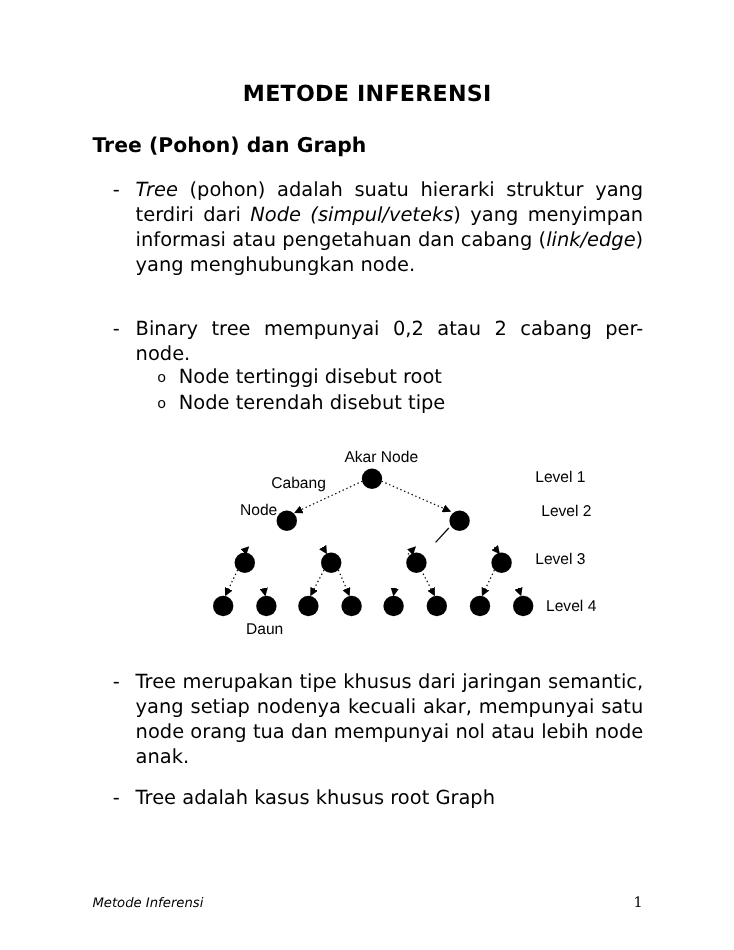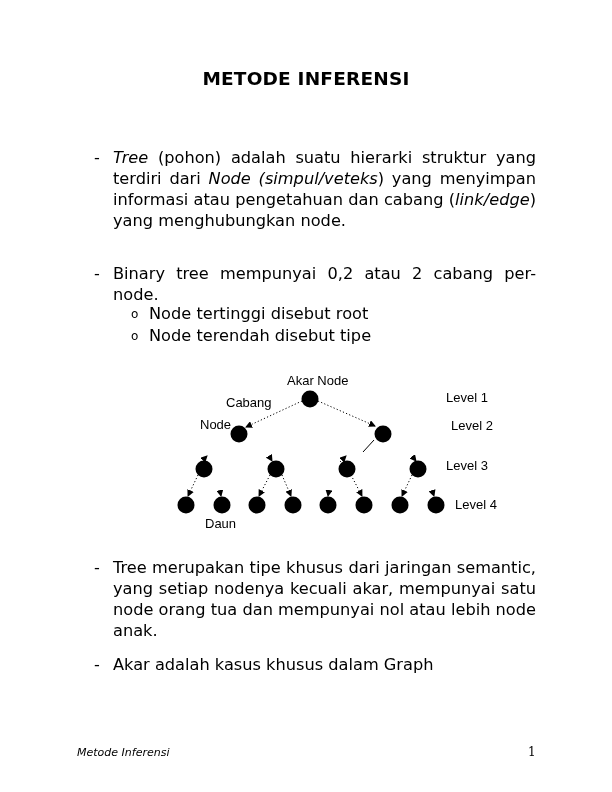--- a/index.html
+++ b/index.html
@@ -25,20 +25,21 @@
   .footer-left { position: absolute; left: 77px; top: 742px; font-style: italic; font-size: 11px; font-family: "DejaVu Sans", sans-serif; }
   .footer-right { position: absolute; left: 528px; top: 741px; font-size: 12px; font-family: "DejaVu Serif", serif; }
 </style>
 </head>
 <body>
 
 <div class="page">
 
   <div class="title">METODE INFERENSI</div>
 
+  <div class="heading">Tree (Pohon) dan Graph</div>
 
   <div class="bullet b1">
     <span class="dash">-</span>
     <div class="text"><i>Tree</i><span> (pohon) adalah suatu hierarki struktur yang terdiri dari </span><i>Node (simpul/veteks</i><span>) yang menyimpan informasi atau pengetahuan dan cabang (</span><i>link/edge</i><span>) yang menghubungkan node.</span></div>
   </div>
 
   <div class="bullet b2">
     <span class="dash">-</span>
     <div class="text">Binary tree mempunyai 0,2 atau 2 cabang per-node.</div>
   </div>
@@ -107,19 +108,19 @@
     </svg>
   </div>
 
   <div class="bullet b3">
     <span class="dash">-</span>
     <div class="text">Tree merupakan tipe khusus dari jaringan semantic, yang setiap nodenya kecuali akar, mempunyai satu node orang tua dan mempunyai nol atau lebih node anak.</div>
   </div>
 
   <div class="bullet b4">
     <span class="dash">-</span>
-    <div class="text">Akar adalah kasus khusus dalam Graph</div>
+    <div class="text">Tree adalah kasus khusus root Graph</div>
   </div>
 
   <div class="footer-left">Metode Inferensi</div>
   <div class="footer-right">1</div>
 
 </div>
 
 </body></html>

